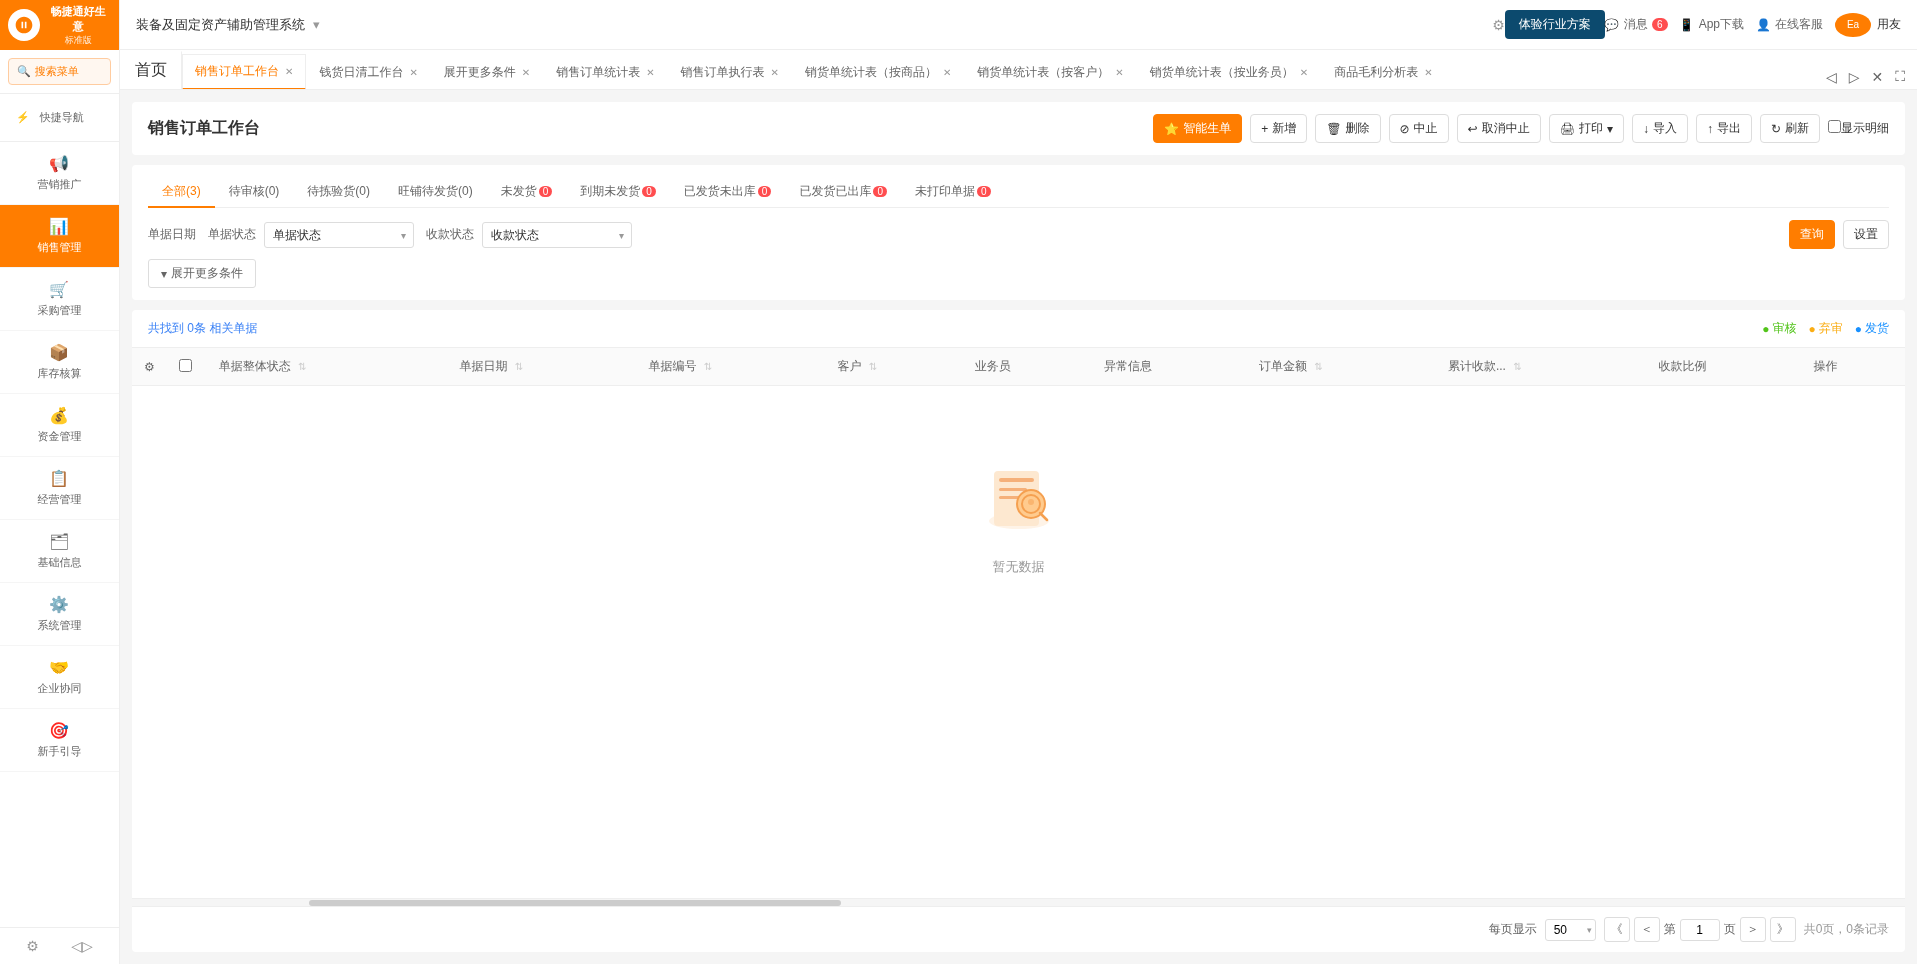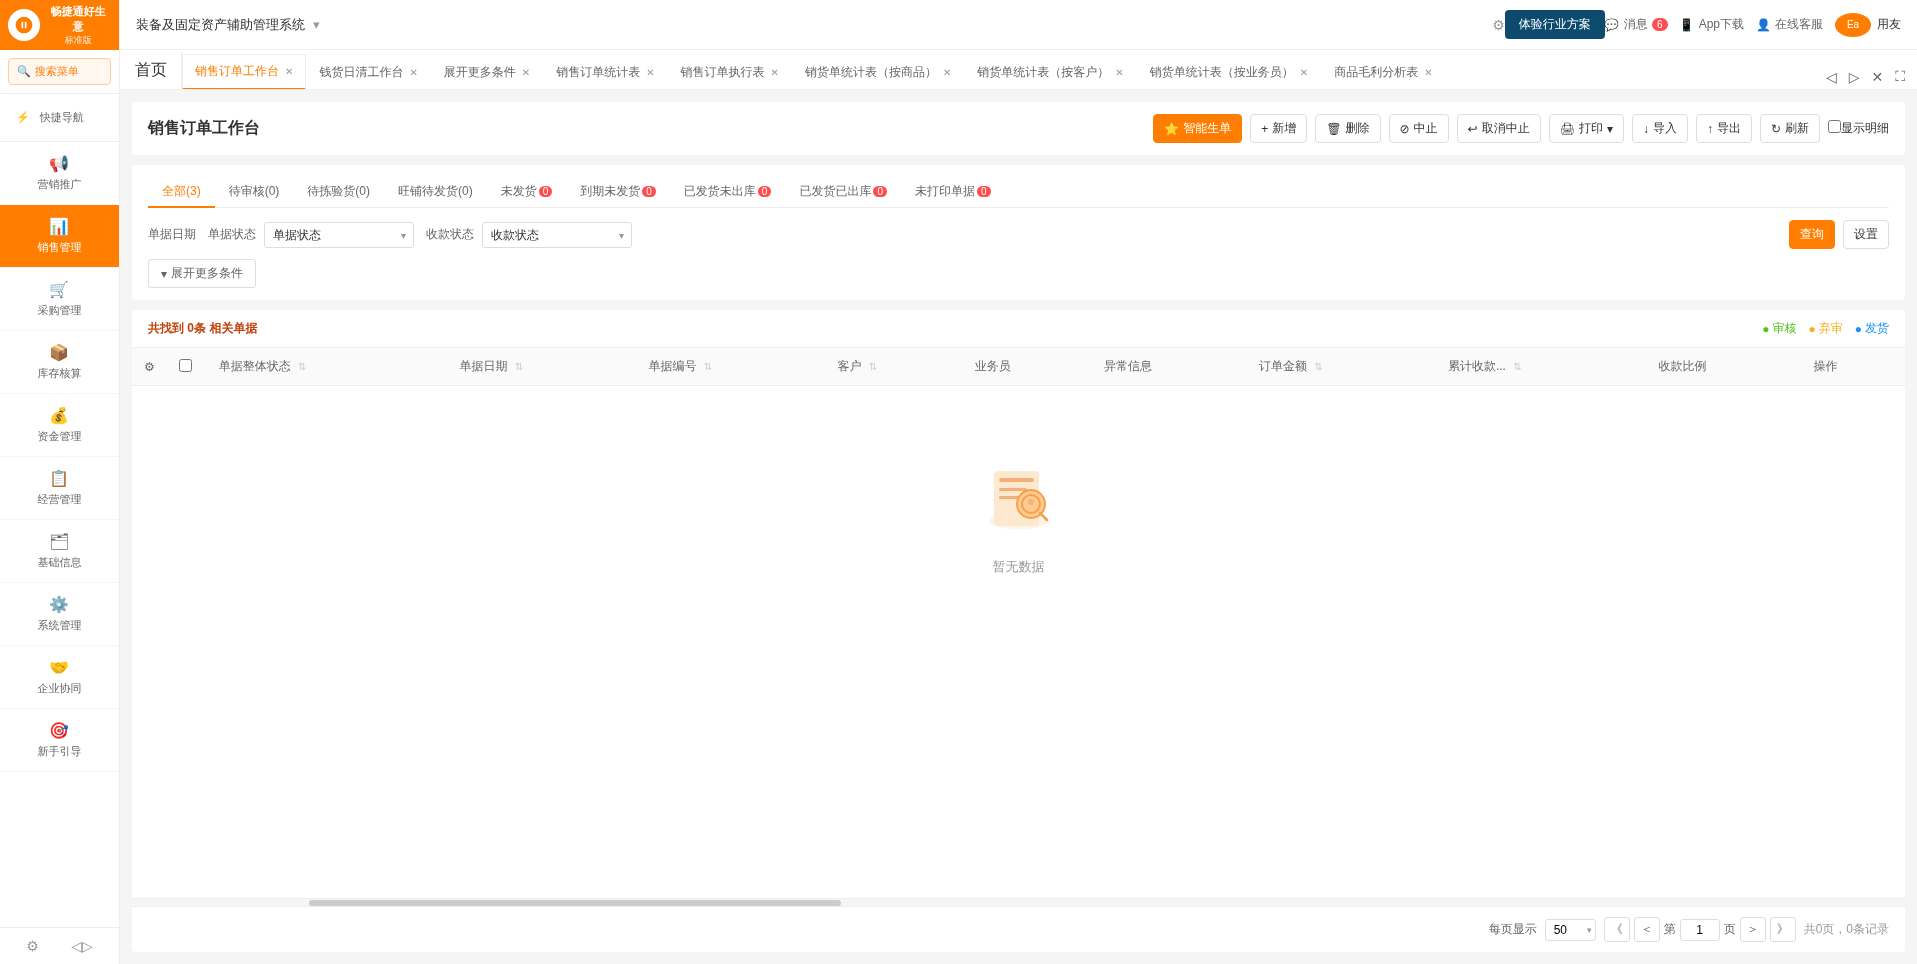--- a/index.html
+++ b/index.html
@@ -71,21 +71,21 @@
     .filter-date-range { font-size: 11px; color: #999; margin-top: 2px; }
     .filter-select { padding: 5px 24px 5px 8px; border: 1px solid #ddd; border-radius: 3px; font-size: 12px; color: #333; background: #fff; cursor: pointer; min-width: 150px; appearance: none; }
     .filter-select-wrap { position: relative; display: inline-block; }
     .filter-select-wrap::after { content: '▾'; position: absolute; right: 8px; top: 50%; transform: translateY(-50%); color: #999; pointer-events: none; font-size: 10px; }
     .expand-btn { padding: 5px 12px; border: 1px solid #ddd; border-radius: 3px; background: #fff; cursor: pointer; font-size: 12px; color: #666; display: flex; align-items: center; gap: 4px; }
 
     
     .table-area { background: #fff; border-radius: 4px; flex: 1; display: flex; flex-direction: column; overflow: hidden; }
     .table-header { padding: 10px 16px; display: flex; align-items: center; justify-content: space-between; border-bottom: 1px solid #eee; }
     .table-summary { font-size: 12px; color: #666; }
-    .table-summary span { color: #c2410c; font-weight: 700; }
+    .table-summary span { color: #3b82f6; font-weight: 400; }
     .table-actions { display: flex; gap: 12px; }
     .table-action-btn { display: flex; align-items: center; gap: 3px; cursor: pointer; font-size: 12px; color: #666; background: none; border: none; padding: 0; }
     .table-action-btn.approve { color: #52c41a; }
     .table-action-btn.revoke { color: #faad14; }
     .table-action-btn.ship { color: #1890ff; }
 
     .data-table { flex: 1; overflow: auto; }
     .data-table table { width: 100%; border-collapse: collapse; font-size: 12px; }
     .data-table th { background: #fafafa; padding: 10px 12px; text-align: left; color: #666; font-weight: 500; border-bottom: 1px solid #eee; white-space: nowrap; position: sticky; top: 0; z-index: 1; }
     .data-table th .sort-icon { color: #ccc; margin-left: 4px; font-size: 10px; }

